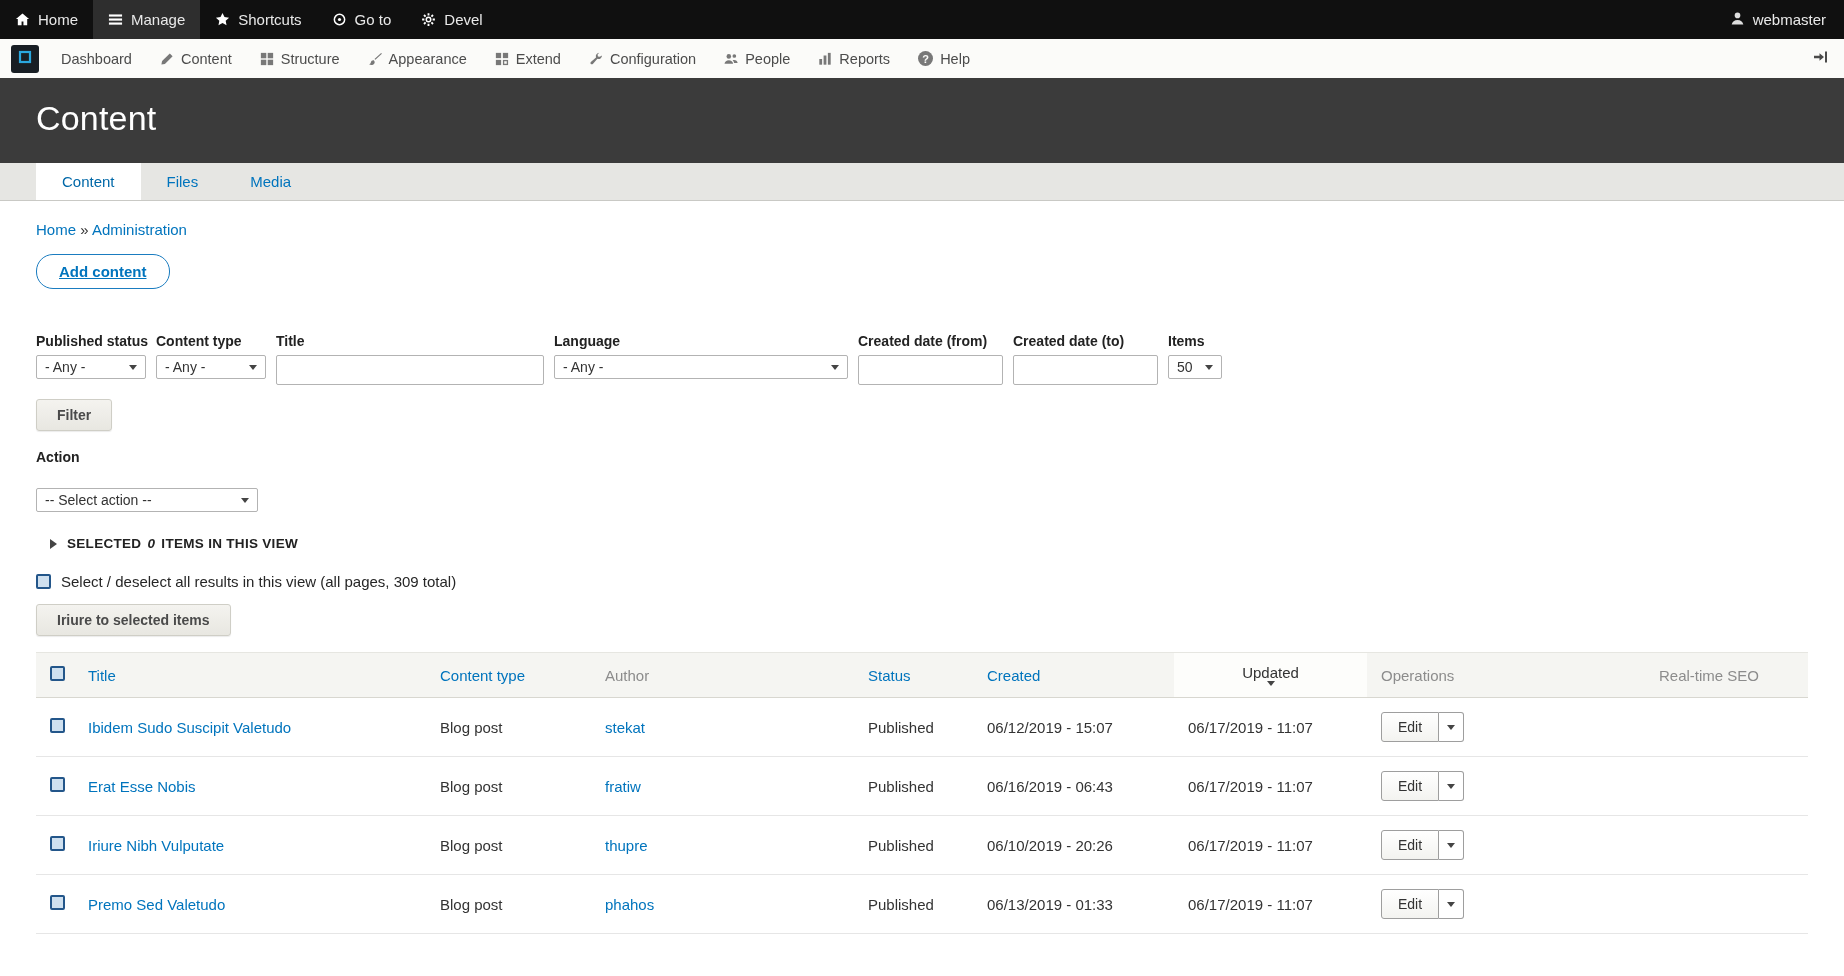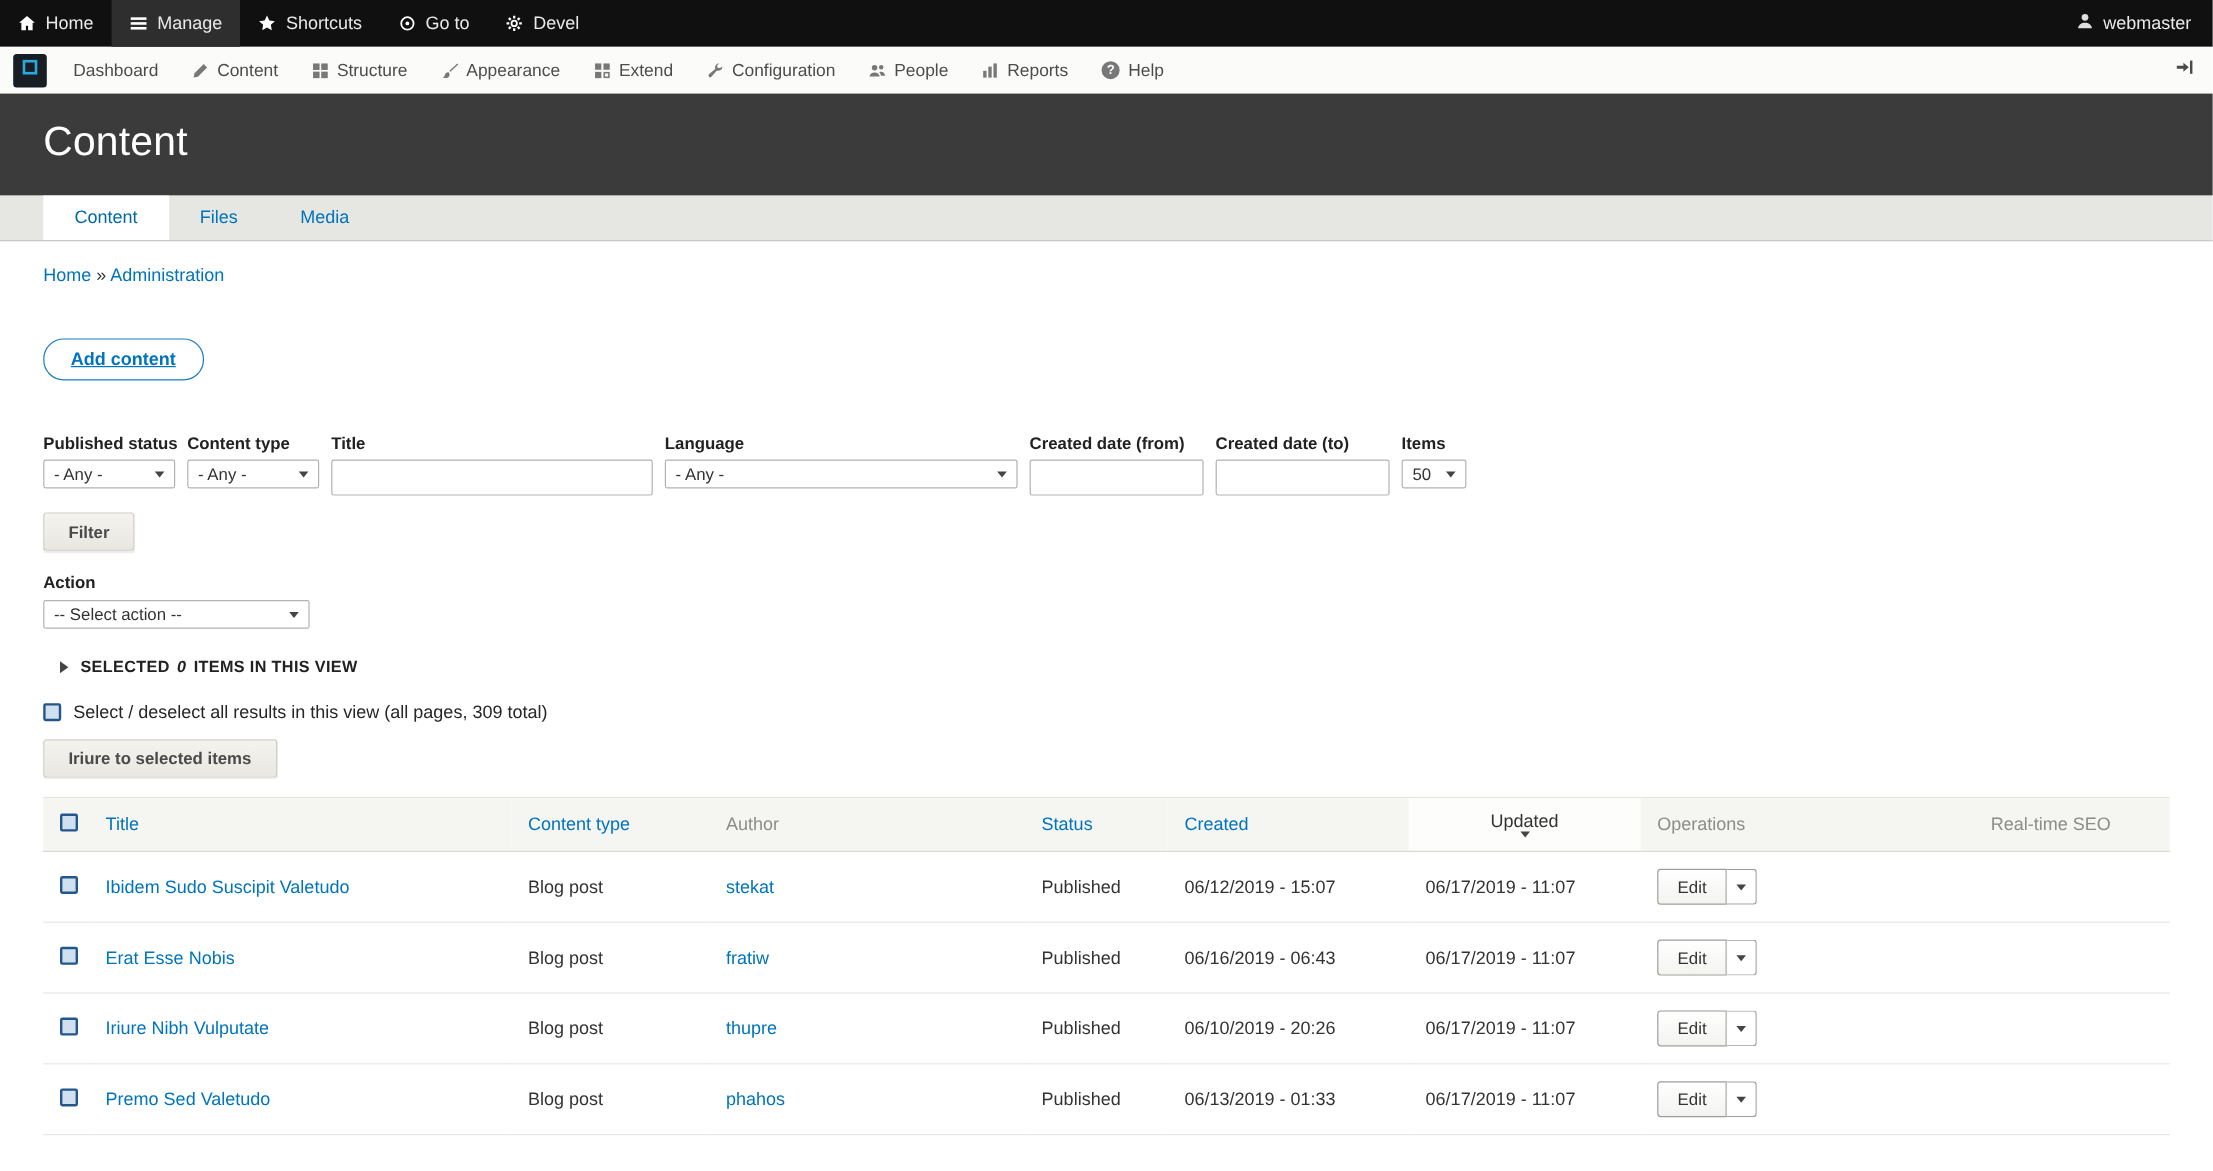--- a/index.html
+++ b/index.html
@@ -29,32 +29,32 @@
   
   .tabs { height:38px; background:#e6e6e3; border-bottom:1px solid #c9c9c5; display:flex; align-items:stretch; padding-left:36px; }
   .tab { display:flex; align-items:center; padding:0 26px; font-size:15px; color:#0074bd; cursor:pointer; }
   .tab.active { background:#fff; color:#0068a8; }
 
   
   .content { padding:0 36px; }
   .breadcrumb { margin-top:20px; font-size:15px; color:#333; }
   a.link { color:#0074bd; text-decoration:none; cursor:pointer; }
 
-  .btn-add { display:inline-block; margin-top:44px; padding:8px 22px; background:#fff; border:1px solid #1a7cc0; border-radius:17px; color:#0074bd; font-size:15px; font-weight:bold; cursor:pointer; }
+  .btn-add { display:inline-block; margin-top:16px; padding:8px 22px; background:#fff; border:1px solid #1a7cc0; border-radius:17px; color:#0074bd; font-size:15px; font-weight:bold; cursor:pointer; }
 
   .filters { display:flex; gap:10px; margin-top:44px; }
   .ffield label { display:block; font-size:14px; font-weight:bold; color:#222; margin-bottom:6px; white-space:nowrap; }
   .select { height:24px; border:1px solid #b3b3b3; border-radius:2px; background:#fff; display:flex; align-items:center; justify-content:space-between; padding:0 8px; font-size:14px; color:#333; cursor:pointer; }
   .caret-down { width:0; height:0; border-left:4px solid transparent; border-right:4px solid transparent; border-top:5px solid #444; display:inline-block; }
   .text-input { height:30px; width:100%; border:1px solid #b3b3b3; border-radius:2px; padding:0 8px; font-size:14px; font-family:inherit; }
 
   .btn-gray { display:inline-block; margin-top:14px; padding:7px 20px; background:linear-gradient(#f4f3ef,#e8e7e1); border:1px solid #cfcec6; border-radius:3px; color:#4a4a4a; font-size:14px; font-weight:bold; cursor:pointer; box-shadow:0 1px 1px rgba(0,0,0,.08); }
 
   .action-label { margin-top:18px; font-size:14px; font-weight:bold; color:#222; }
-  .action-select { width:222px; margin-top:7px; }
+  .action-select { width:222px; margin-top:23px; }
 
   .details-row { margin-top:24px; margin-left:14px; display:flex; align-items:center; gap:10px; font-size:13.5px; font-weight:bold; color:#222; letter-spacing:.3px; cursor:pointer; }
   .tri-right { width:0; height:0; border-top:5px solid transparent; border-bottom:5px solid transparent; border-left:7px solid #444; display:inline-block; }
   .details-row em { font-style:italic; font-weight:bold; padding:0 2px; }
 
   .selectall-row { margin-top:22px; display:flex; align-items:center; gap:10px; font-size:15px; color:#262626; }
 
   .cb { display:inline-block; width:15px; height:15px; background:#cfe0ef; border:2px solid #23568a; border-radius:2px; cursor:pointer; flex:0 0 auto; }
 
   

